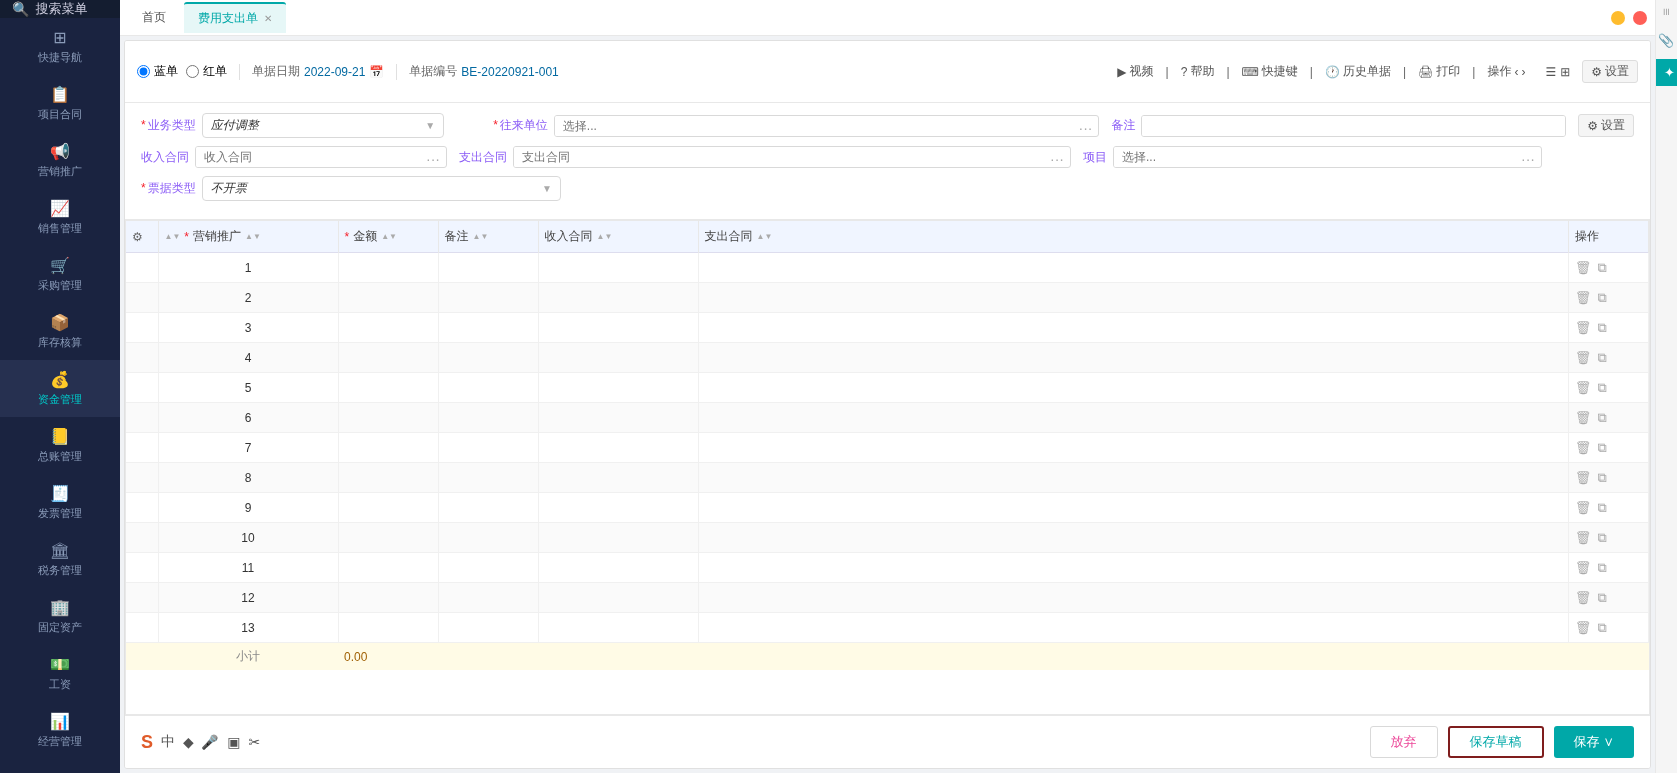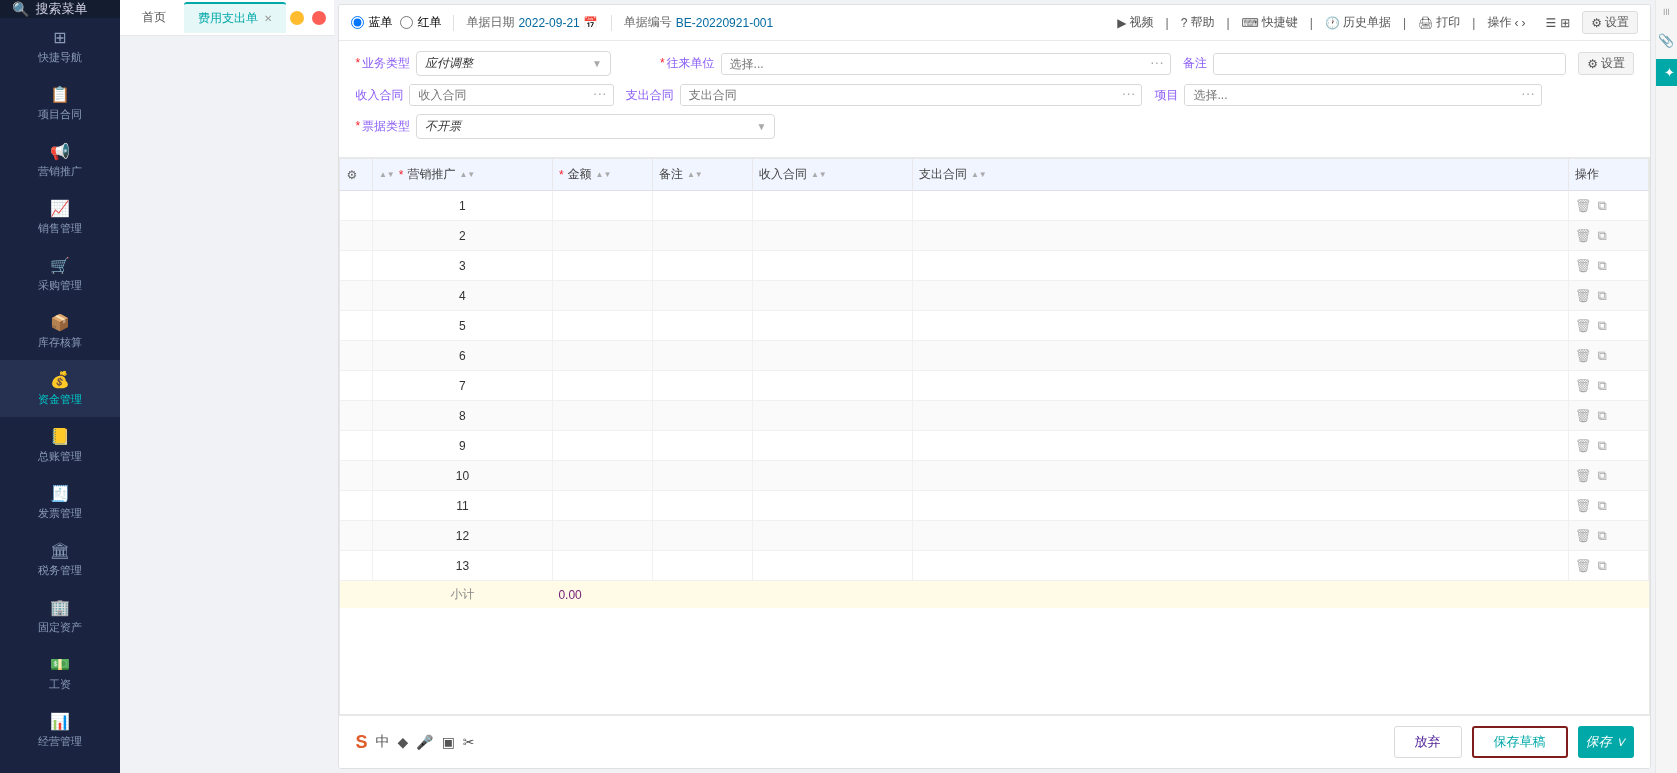--- a/index.html
+++ b/index.html
@@ -37,21 +37,21 @@
       gap: 3px;
       transition: background 0.2s;
     }
     .sidebar-item.active { background: #263050; color: #00c8c8; }
     .sidebar-item .si-icon { font-size: 16px; }
 
     
     .main {
       flex: 1;
       display: flex;
-      flex-direction: row;
+      flex-direction: column;
       background: #f0f2f5;
       overflow: hidden;
     }
 
     
     .tab-bar {
       background: #fff;
       display: flex;
       align-items: center;
       border-bottom: 1px solid #e8e8e8;
@@ -95,21 +95,21 @@
       display: flex;
       align-items: center;
       justify-content: center;
     }
     .win-close { background: #ff5f57; }
     .win-min { background: #febc2e; }
 
     
     .toolbar {
       background: #fff;
-      padding: 6px 12px;
+      padding: 19px 12px;
       display: flex;
       align-items: center;
       gap: 8px;
       border-bottom: 1px solid #e8e8e8;
       flex-wrap: wrap;
     }
     .toolbar-radio { display: flex; align-items: center; gap: 4px; font-size: 12px; }
     .toolbar-radio input { cursor: pointer; }
     .toolbar-label { color: #666; }
     .toolbar-value { color: #0369a1; }
@@ -145,21 +145,21 @@
     .form-field {
       display: flex;
       align-items: center;
       gap: 6px;
       flex: 1;
     }
     .form-label { color: #8b5cf6; font-size: 12px; white-space: nowrap; }
     .form-label.required::before { content: '*'; color: #f5222d; margin-right: 2px; }
     .form-input-wrapper {
       display: flex;
-      align-items: flex-start;
+      align-items: flex-end;
       border: 1px solid #d9d9d9;
       border-radius: 3px;
       flex: 1;
       overflow: hidden;
     }
     .form-input-wrapper input {
       border: none;
       outline: none;
       padding: 3px 8px;
       font-size: 12px;
@@ -224,21 +224,21 @@
       height: 30px;
     }
     .row-num { color: #aaa; text-align: center; width: 30px; }
     .td-ops { display: flex; gap: 6px; align-items: center; }
     .op-icon { color: #aaa; cursor: pointer; font-size: 13px; }
     .summary-row {
       background: #fffbe6;
       border-top: 1px solid #ffe58f;
     }
     .summary-row td { padding: 5px 6px; font-weight: 500; color: #888; }
-    .summary-value { color: #701a75; }
+    .summary-value { color: #a16207; }
 
     
     .action-bar {
       background: #fff;
       padding: 10px 16px;
       display: flex;
       align-items: center;
       justify-content: space-between;
       border-top: 1px solid #e8e8e8;
       flex-shrink: 0;
@@ -246,43 +246,42 @@
     .action-icons { display: flex; gap: 8px; align-items: center; }
     .action-icon-btn { color: #555; cursor: pointer; font-size: 14px; }
     .action-right { display: flex; gap: 10px; }
     .btn-discard {
       background: #fff;
       border: 1px solid #d9d9d9;
       border-radius: 3px;
       padding: 5px 20px;
       cursor: pointer;
       font-size: 13px;
-      color: #4c1d95;
+      color: #ec4899;
     }
     .btn-save-draft {
       background: #fff;
       border: 2px solid #7f1d1d;
       color: #00a8a8;
       border-radius: 3px;
       padding: 5px 20px;
       cursor: pointer;
       font-size: 13px;
     }
     .btn-save {
       background: #00a8a8;
       color: #fff;
       border: none;
       border-radius: 3px;
-      padding: 5px 8px;
+      padding: 5px 20px;
       cursor: pointer;
       font-size: 13px;
       display: flex;
       align-items: center;
       gap: 4px;
-      font-style: italic;
     }
 
     
     .right-panel {
       width: 22px;
       background: #f5f5f5;
       border-left: 1px solid #e8e8e8;
       display: flex;
       flex-direction: column;
       align-items: center;

